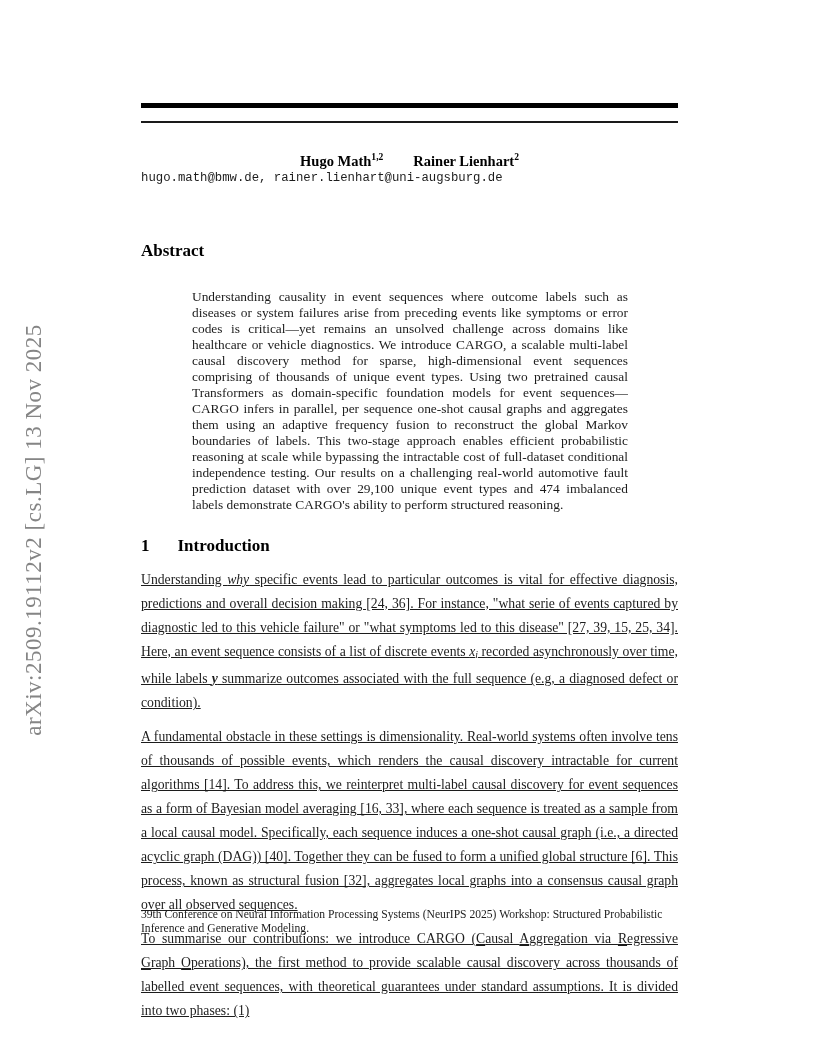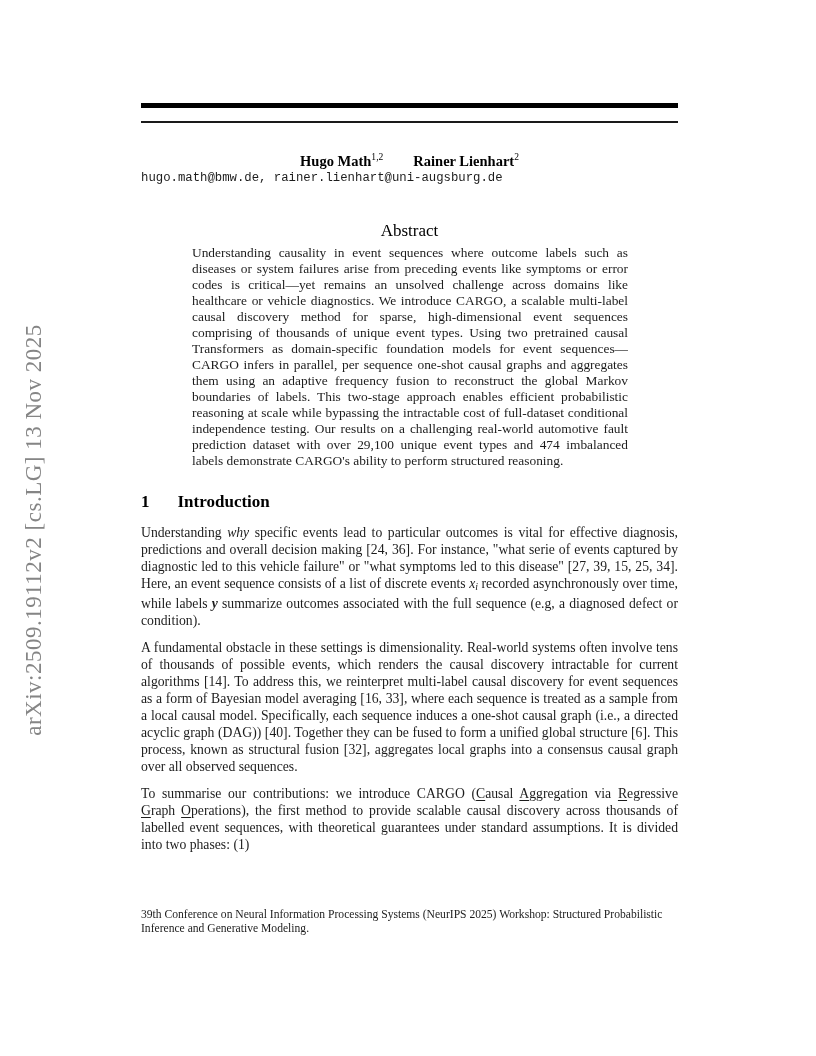--- a/index.html
+++ b/index.html
@@ -45,60 +45,60 @@
   }
   .authors {
     margin-top: 30px;
     display: flex;
     justify-content: center;
     gap: 30px;
     font-size: 14.5px;
     font-weight: bold;
     color: #000;
   }
-  sup { font-size: 0.66em; vertical-align: super; line-height: 0; font-weight: normal; text-align: center; }
+  sup { font-size: 0.66em; vertical-align: super; line-height: 0; font-weight: bold; text-align: center; }
   .affiliations {
     margin-top: 11px;
     text-align: center;
     font-size: 13.5px;
     line-height: 16px;
   }
   .emails {
     text-align: left;
     font-family: "Liberation Mono", monospace;
     font-size: 12.3px;
     margin-top: 1px;
   }
   .abstract-heading {
-    margin-top: 36px;
-    text-align: center;
+    margin-top: 56px;
     font-size: 17px;
-    font-weight: normal;
+    font-weight: bold;
     color: #000;
   }
   .abstract-body {
-    margin: 4px auto 0 51px;
+    margin: 28px auto 0 51px;
     width: 436px;
     font-size: 13.4px;
     line-height: 16px;
     text-align: justify;
   }
   .section-heading {
     margin-top: 23px;
     font-size: 17px;
     font-weight: bold;
     color: #000;
   }
   .section-heading .sec-title { margin-left: 28px; }
   .paragraphs { margin-top: 12px; }
   .paragraphs p {
     margin: 0 0 10px 0;
     font-size: 13.7px;
-    line-height: 17px;
+    line-height: 24px;
     text-align: justify;
+    text-decoration: underline;
   }
   .seg-i { font-style: italic; }
   .seg-bi { font-style: italic; font-weight: bold; }
   .seg-u { text-decoration: underline; text-underline-offset: 2px; }
   .seg-subi { font-style: italic; font-size: 0.72em; vertical-align: -0.25em; }
   .footer-note {
     position: absolute;
     left: 141px; top: 908px;
     width: 537px;
     font-size: 11.6px;

